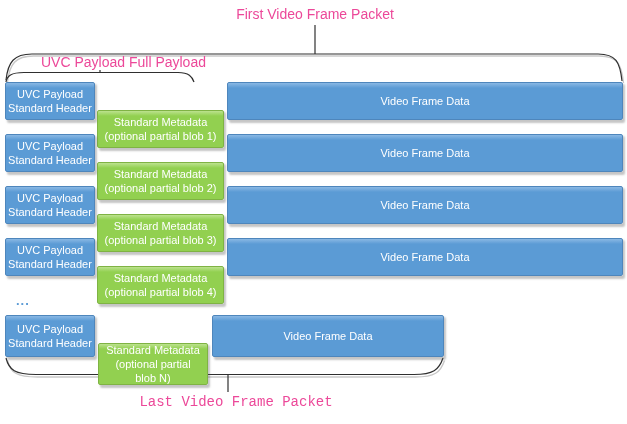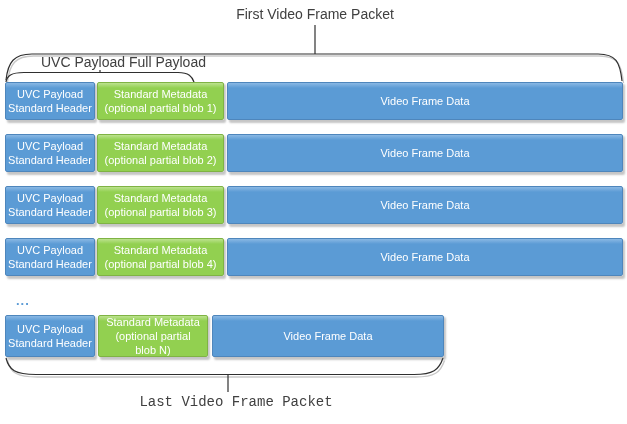--- a/index.html
+++ b/index.html
@@ -8,23 +8,23 @@
     font-family:"Liberation Sans", sans-serif; overflow:hidden;
   }
   .box {
     position:absolute; box-sizing:border-box;
     display:flex; align-items:center; justify-content:center;
     text-align:center; color:#ffffff; font-size:11px; line-height:1.3;
     white-space:pre-line; border-radius:2px;
     box-shadow:2px 2.5px 2px rgba(90,90,90,0.35);
   }
   .blue  { background:linear-gradient(to bottom,#8ab8e4 0px,#5b9bd5 5px); border:1px solid #4e86bc; }
-  .green { background:linear-gradient(to bottom,#bce28e 0px,#92d050 5px); border:1px solid #7fb344; }
+  .green { background:linear-gradient(to bottom,#bce28e 0px,#92d050 5px); border:1px solid #7fb344;margin-top:28px; }
   .lbl {
-    position:absolute; color:#404040; font-size:14px; white-space:nowrap;
+    position:absolute; color:#ec4899; font-size:14px; white-space:nowrap;
   }
   .lbl.center { transform:translateX(-50%); }
   .ellipsis {
     position:absolute; color:#5b9bd5; font-size:13px; font-weight:bold;
     letter-spacing:1px;
   }
   svg.overlay { position:absolute; left:0; top:0; pointer-events:none; }
   .brace  { fill:none; stroke:#2f2f2f; stroke-width:1.2; }
   .braceShadow { fill:none; stroke:#c9c9c9; stroke-width:1.4; }
   .connector { stroke:#2f2f2f; stroke-width:1.2; }

